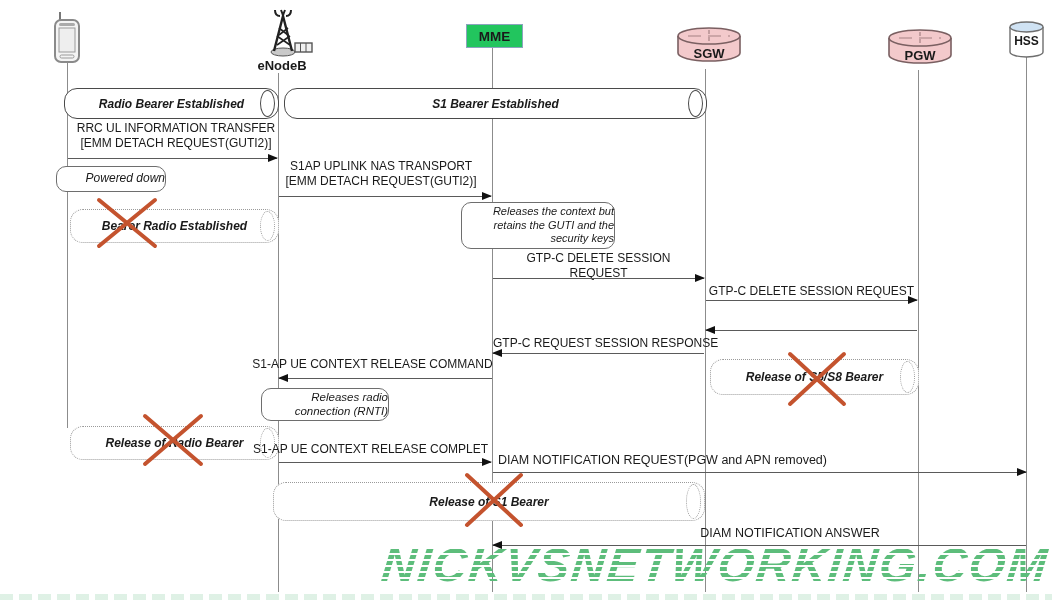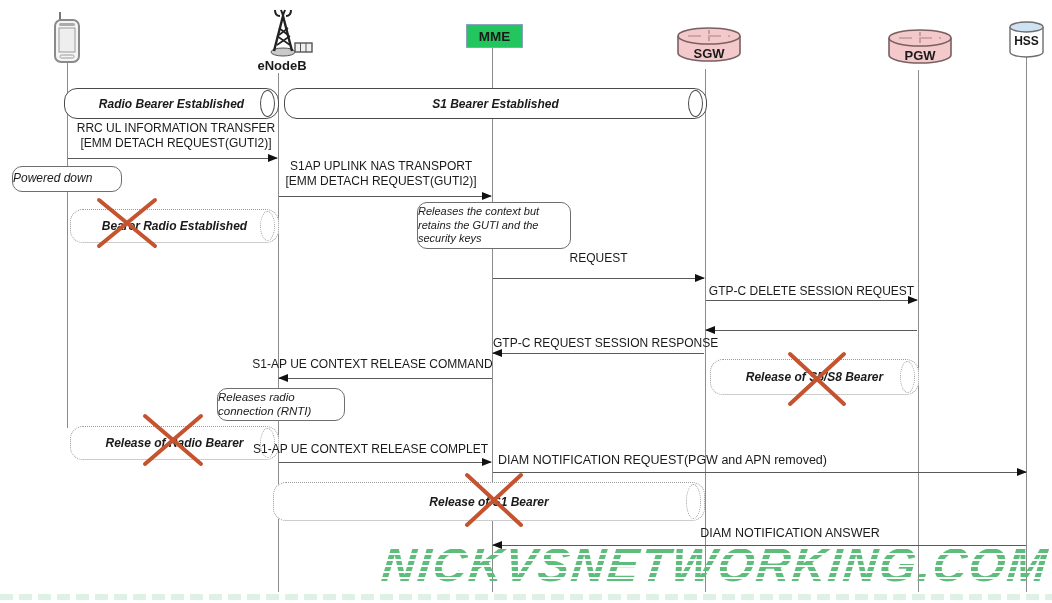--- a/index.html
+++ b/index.html
@@ -17,22 +17,22 @@
   
   .band{position:absolute;background:#fff;border:1.3px solid #4a4a4a;border-radius:13px;
     display:flex;align-items:center;justify-content:center;}
   .band .cap{position:absolute;right:3px;top:1px;bottom:1px;width:13px;
     border:1.3px solid #4a4a4a;border-radius:50%;}
   .band.dotted{border:1px dotted #9a9a9a;}
   .band.dotted .cap{border:1px dotted #9a9a9a;}
   .band-label{font-weight:bold;font-style:italic;font-size:12px;white-space:nowrap;}
   
   .note{position:absolute;background:#fff;border:1.2px solid #6e6e6e;border-radius:10px;
-    display:flex;flex-direction:column;align-items:flex-start;justify-content:center;
-    font-style:italic;font-size:11.5px;line-height:13.5px;text-align:center;}
+    display:flex;flex-direction:column;align-items:flex-end;justify-content:center;
+    font-style:italic;font-size:11.5px;line-height:13.5px;text-align:center;margin-left:44px;}
   
   .msg{position:absolute;font-size:12px;line-height:15px;text-align:center;white-space:nowrap;}
   .msg span{display:block;}
   .msg.align-left{text-align:left;}
   .arrow{position:absolute;height:0;border-top:1.3px solid #5a5a5a;}
   .head{position:absolute;top:-5px;width:0;height:0;
     border-top:4.5px solid transparent;border-bottom:4.5px solid transparent;}
   .head.right{right:-1px;border-left:10px solid #111;}
   .head.left{left:-1px;border-right:10px solid #111;}
   
@@ -152,20 +152,21 @@
     <line x1="60" y1="4" x2="4" y2="50" stroke="#c4532e" stroke-width="4" stroke-linecap="round"></line>
   </svg>
 
   <div class="note" style="left:417px;top:202px;width:152px;height:45px;font-size:11px">
     <span>Releases the context but</span>
     <span>retains the GUTI and the</span>
     <span>security keys</span>
   </div>
 
   <div class="msg" style="left:493px;top:251px;width:211px">
+    <span>GTP-C DELETE SESSION</span>
     <span>REQUEST</span>
   </div>
   <div class="arrow" style="left:493px;top:278px;width:211px">
     <span class="head right"></span>
   </div>
 
   <div class="msg" style="left:706px;top:284px;width:211px">
     <span>GTP-C DELETE SESSION REQUEST</span>
   </div>
   <div class="arrow" style="left:706px;top:300px;width:211px">

